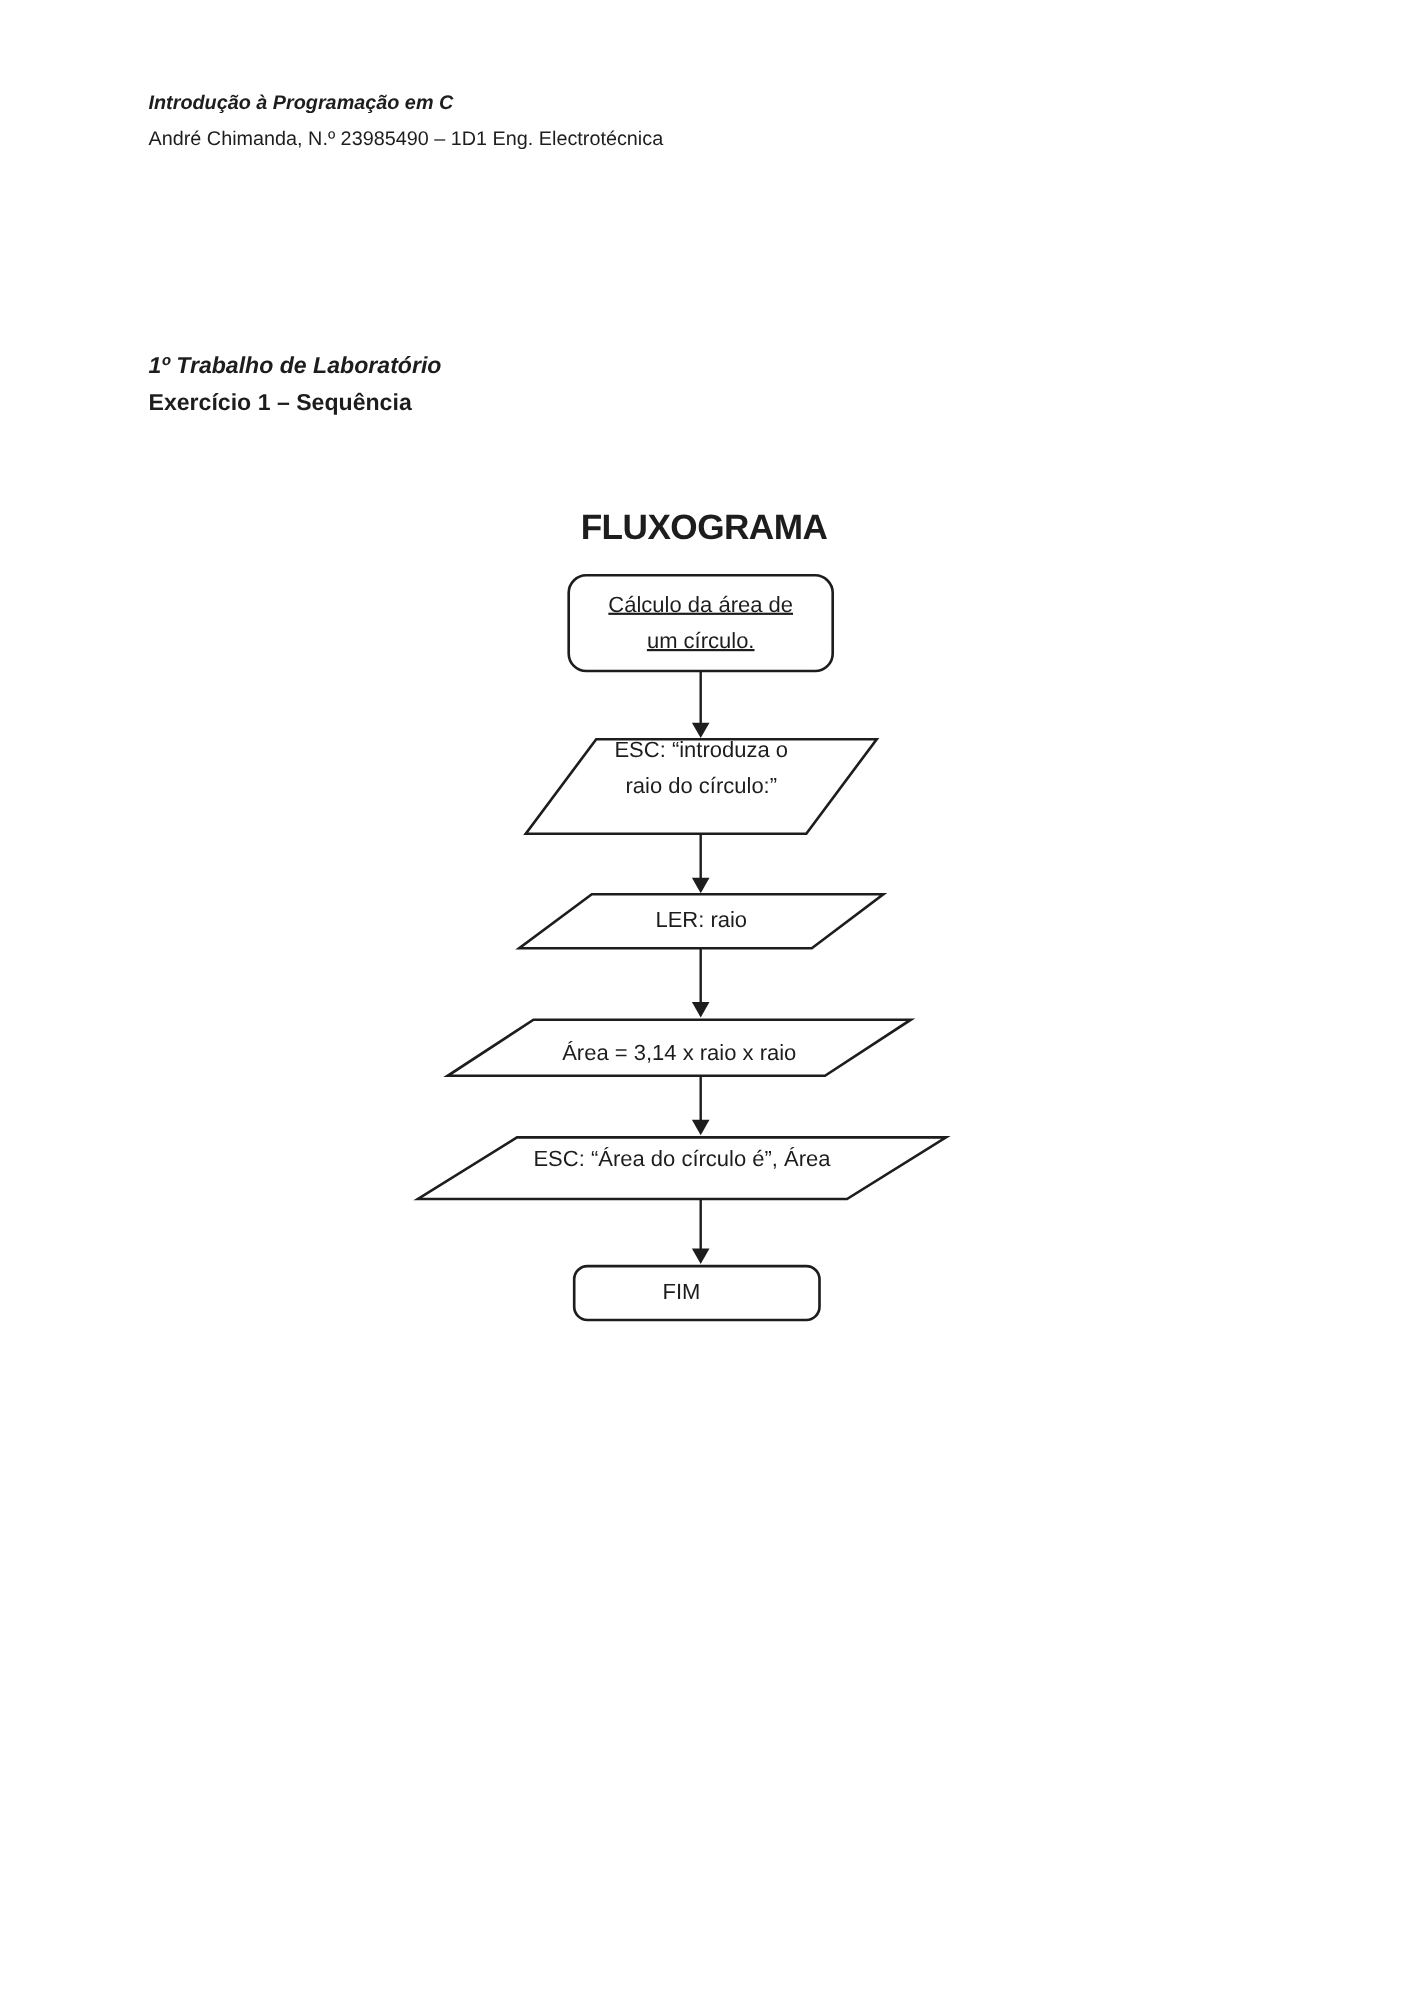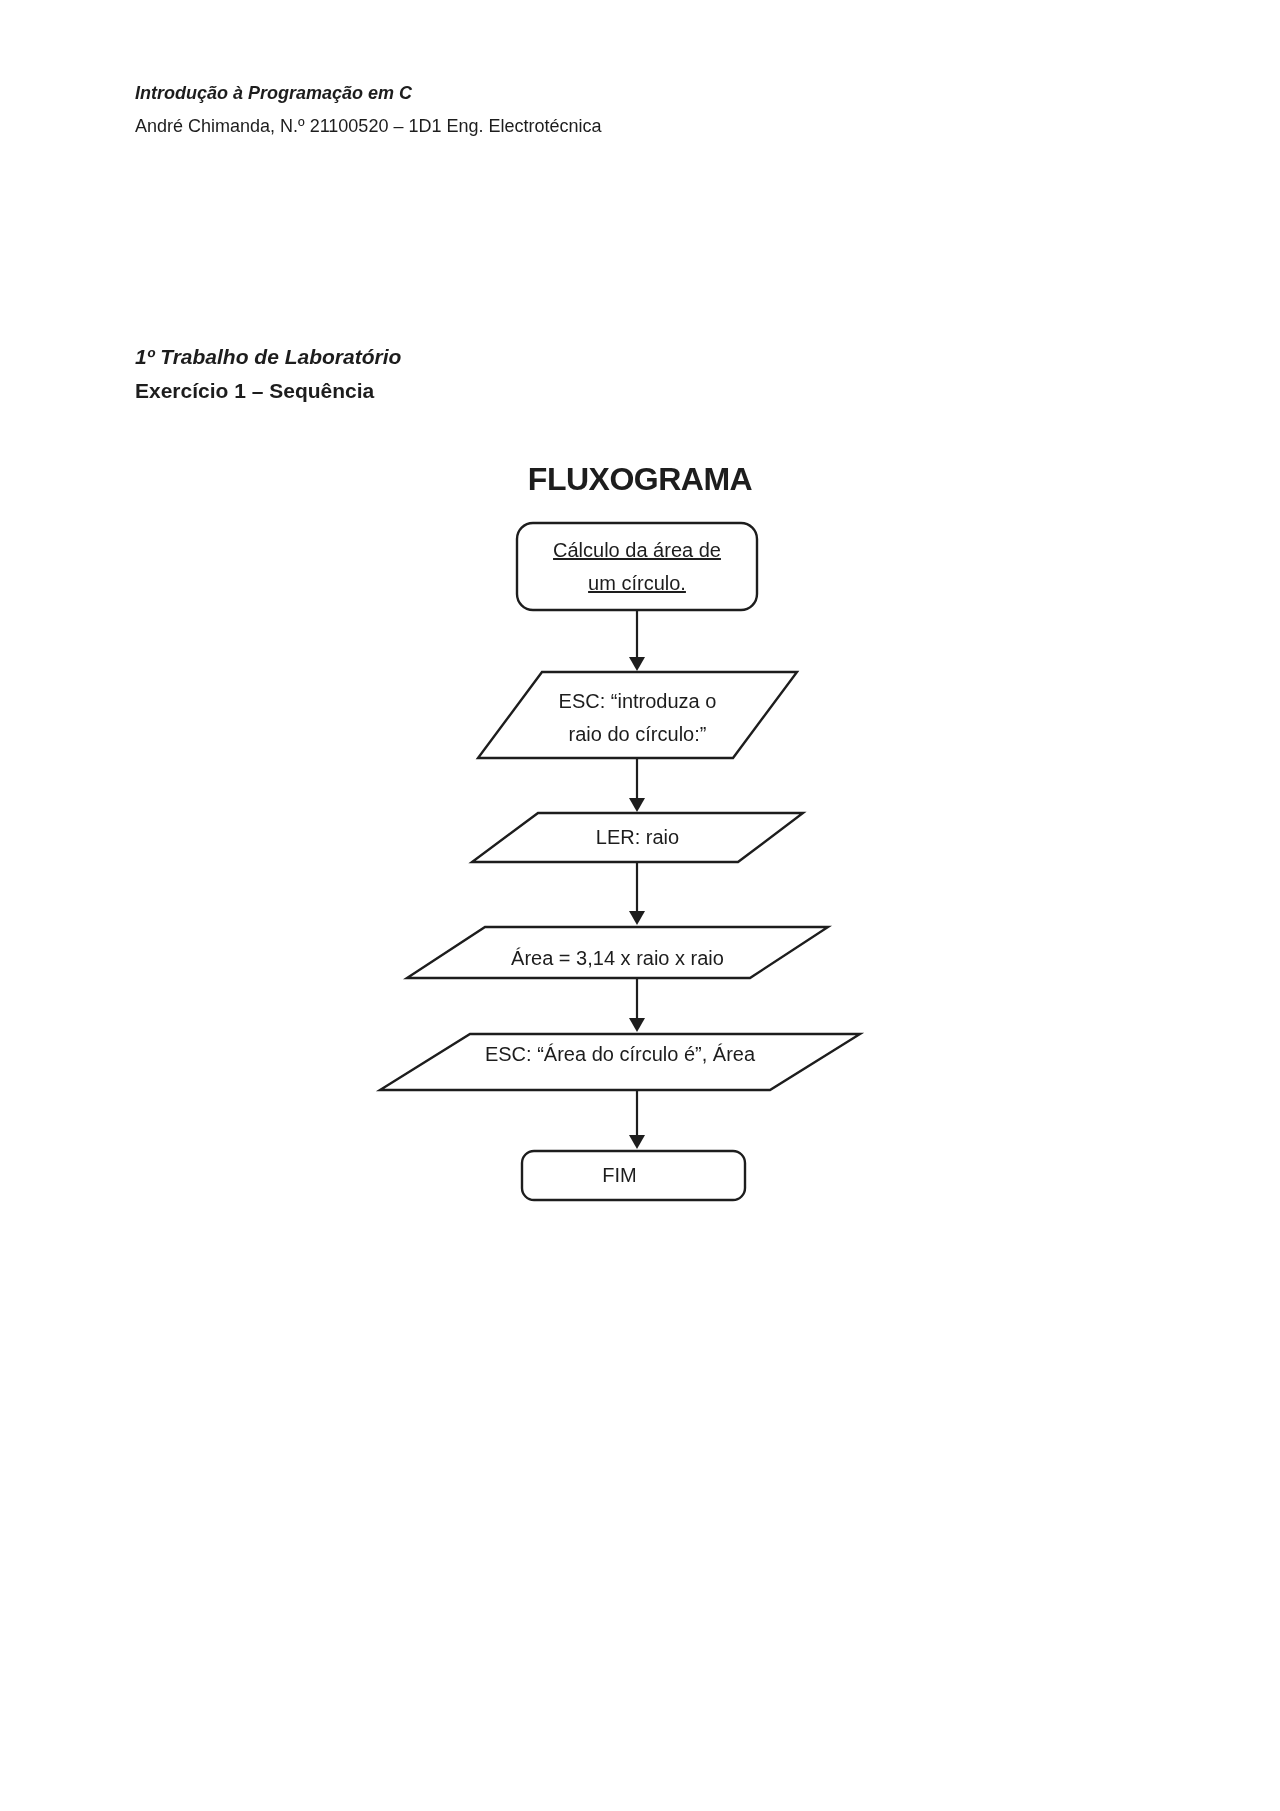--- a/index.html
+++ b/index.html
@@ -15,21 +15,21 @@
   .doc-header{
     position:absolute;left:135px;top:77px;
     font-size:18px;line-height:33px;white-space:nowrap;
   }
   .doc-header .course{font-weight:700;font-style:italic;}
   
   .doc-section{
     position:absolute;left:135px;top:316px;
     font-size:21px;line-height:34px;font-weight:700;white-space:nowrap;
   }
-  .doc-section .sec-title{font-style:italic;margin-top:24px;}
+  .doc-section .sec-title{font-style:italic;}
   
   .fluxo-title{
     position:absolute;left:0;top:461px;width:1280px;
     text-align:center;font-size:32px;font-weight:700;
     letter-spacing:-0.5px;
   }
   
   .canvas{position:absolute;left:0;top:0;}
   .shape{fill:#ffffff;stroke:#1d1d1d;stroke-width:2.4;}
   .conn-line{stroke:#1d1d1d;stroke-width:2.2;}
@@ -41,21 +41,21 @@
     font-size:20px;line-height:33px;white-space:nowrap;
   }
 </style>
 </head>
 <body>
 
 <div class="page">
 
   <div class="doc-header">
     <div class="course">Introdução à Programação em C</div>
-    <div>André Chimanda, N.º 21100520 – 1D1 Eng. Electrotécnica</div>
+    <div>André Chimanda, N.º 23985490 – 1D1 Eng. Electrotécnica</div>
   </div>
 
   <div class="doc-section">
     <div class="sec-title">1º Trabalho de Laboratório</div>
     <div>Exercício 1 – Sequência</div>
   </div>
 
   <div class="fluxo-title">FLUXOGRAMA</div>
 
   <svg class="canvas" width="1280" height="1811" viewBox="0 0 1280 1811" aria-hidden="true">
@@ -87,21 +87,21 @@
       <line class="conn-line" x1="637" y1="1090" x2="637" y2="1136"></line>
       <polygon class="conn-head" points="629,1135 645,1135 637,1149"></polygon>
     </g>
   </svg>
 
   <div class="node-label" style="left:517px;top:523px;width:240px;height:87px;text-decoration:underline;">
     <span>Cálculo da área de</span>
     <span>um círculo.</span>
   </div>
 
-  <div class="node-label" style="left:478px;top:680px;width:319px;height:76px;">
+  <div class="node-label" style="left:478px;top:656px;width:319px;height:76px;justify-content:flex-end;">
     <span>ESC: “introduza o</span>
     <span>raio do círculo:”</span>
   </div>
 
   <div class="node-label" style="left:472px;top:813px;width:331px;height:49px;">
     <span>LER: raio</span>
   </div>
 
   <div class="node-label" style="left:407px;top:927px;width:421px;height:62px;">
     <span>Área = 3,14 x raio x raio</span>

